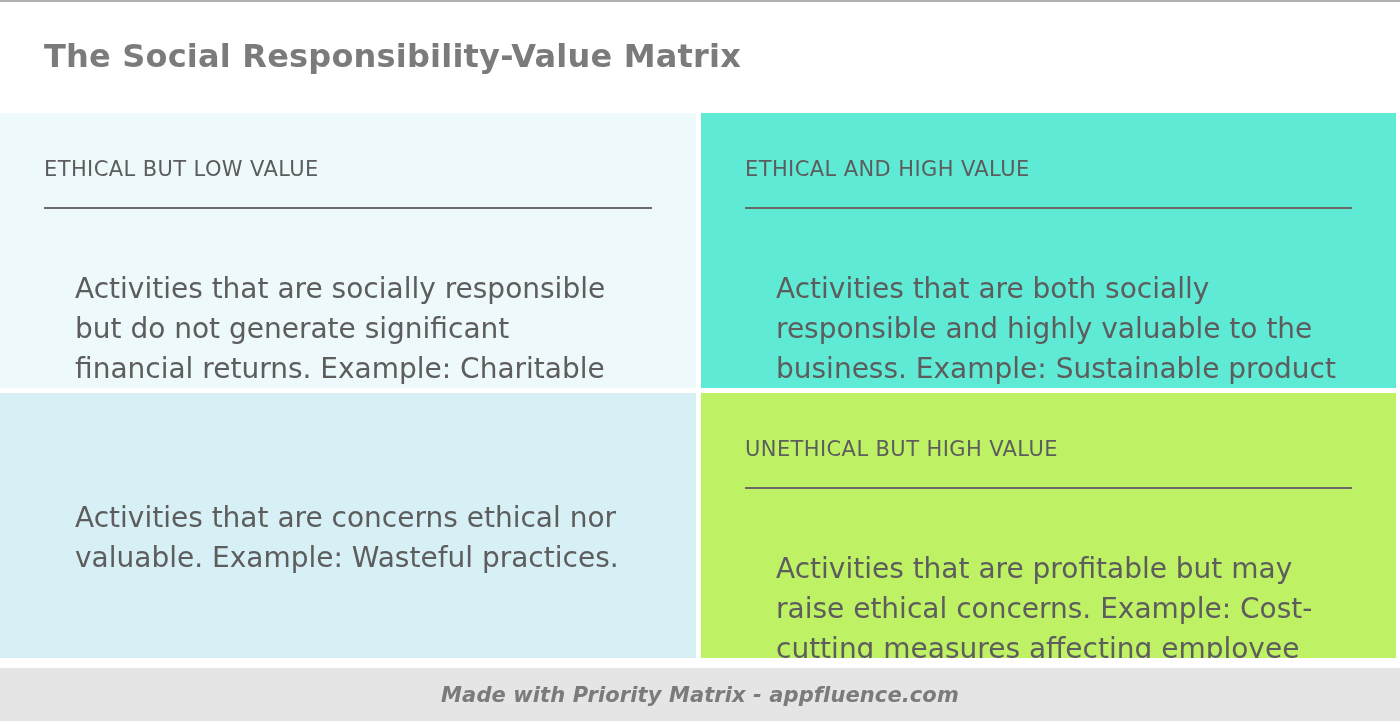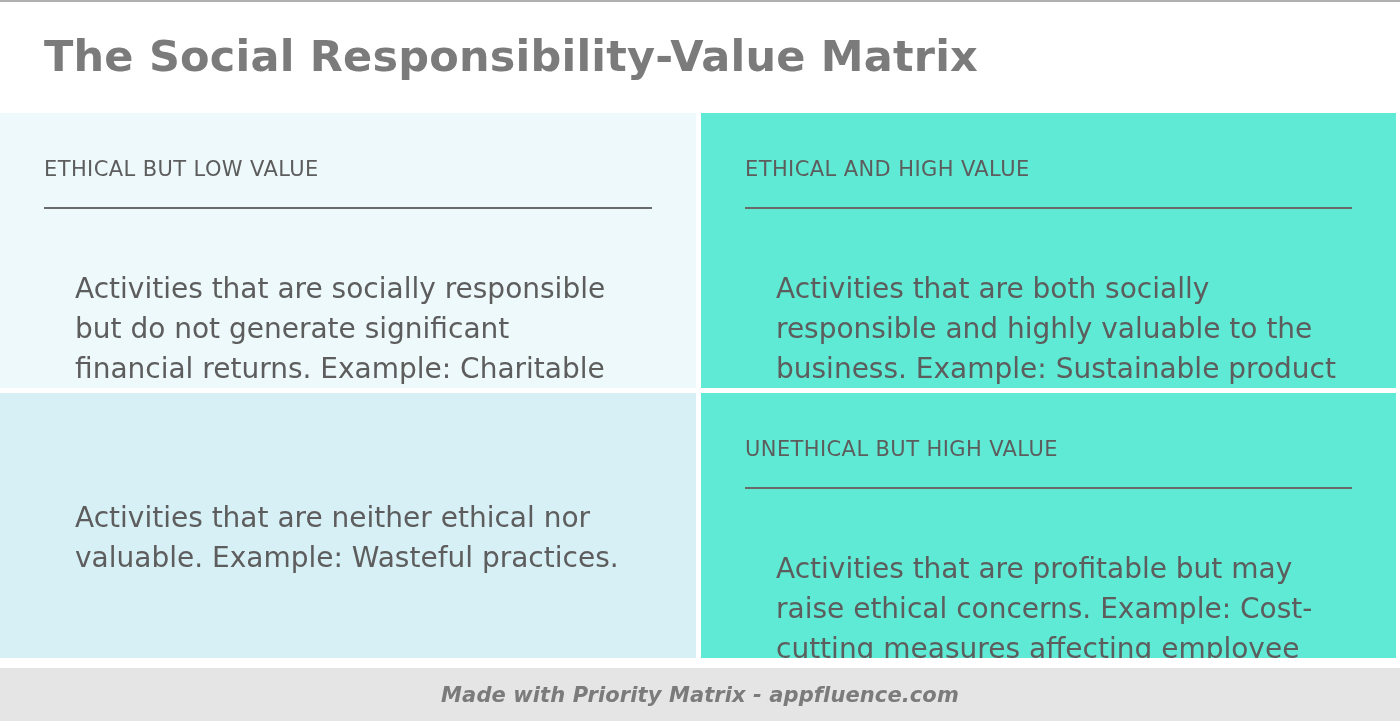--- a/index.html
+++ b/index.html
@@ -39,21 +39,21 @@
   .header {
     height: 113px;
     min-height: 113px;
     background: #ffffff;
     display: flex;
     align-items: center;
     padding-left: 44px;
     box-sizing: border-box;
   }
   .page-title {
-    font-size: 43px;
+    font-size: 32px;
     font-weight: bold;
     color: #7b7b7b;
     letter-spacing: 0.2px;
     line-height: 1.05;
     white-space: nowrap;
   }
 
   
   .matrix {
     height: 545px;
@@ -131,24 +131,24 @@
       <div class="quadrant-title" style="border-bottom-color: rgb(106, 106, 106); color: rgb(93, 93, 93);">ETHICAL BUT LOW VALUE</div>
       <div class="quadrant-body" style="color: rgb(93, 93, 93);">Activities that are socially responsible but do not generate significant financial returns. Example: Charitable donations.</div>
     </div>
 
     <div class="quadrant q-tr" id="q1" style="background: #5eead4;">
       <div class="quadrant-title" style="border-bottom-color: rgb(106, 106, 106); color: rgb(93, 93, 93);">ETHICAL AND HIGH VALUE</div>
       <div class="quadrant-body" style="color: rgb(93, 93, 93);">Activities that are both socially responsible and highly valuable to the business. Example: Sustainable product innovations.</div>
     </div>
 
     <div class="quadrant q-bl" id="q2" style="background: rgb(215, 240, 246);">
-      <div class="quadrant-body" style="color: rgb(93, 93, 93);">Activities that are neither ethical nor valuable. Example: Wasteful practices.</div>
+      <div class="quadrant-body" style="color: rgb(93, 93, 93);">Activities that are concerns ethical nor valuable. Example: Wasteful practices.</div>
     </div>
 
-    <div class="quadrant q-br" id="q3" style="background: #5eead4;">
+    <div class="quadrant q-br" id="q3" style="background: #bef264;">
       <div class="quadrant-title" style="border-bottom-color: rgb(106, 106, 106); color: rgb(93, 93, 93);">UNETHICAL BUT HIGH VALUE</div>
       <div class="quadrant-body" style="color: rgb(93, 93, 93);">Activities that are profitable but may raise ethical concerns. Example: Cost-cutting measures affecting employee welfare.</div>
     </div>
 
   </div>
 
   <div class="footer-gap"></div>
 
   <div class="footer" style="background: #e5e5e5; font-style: italic;">
     <div class="footer-text" style="color: rgb(123, 123, 123);">Made with Priority Matrix - appfluence.com</div>

